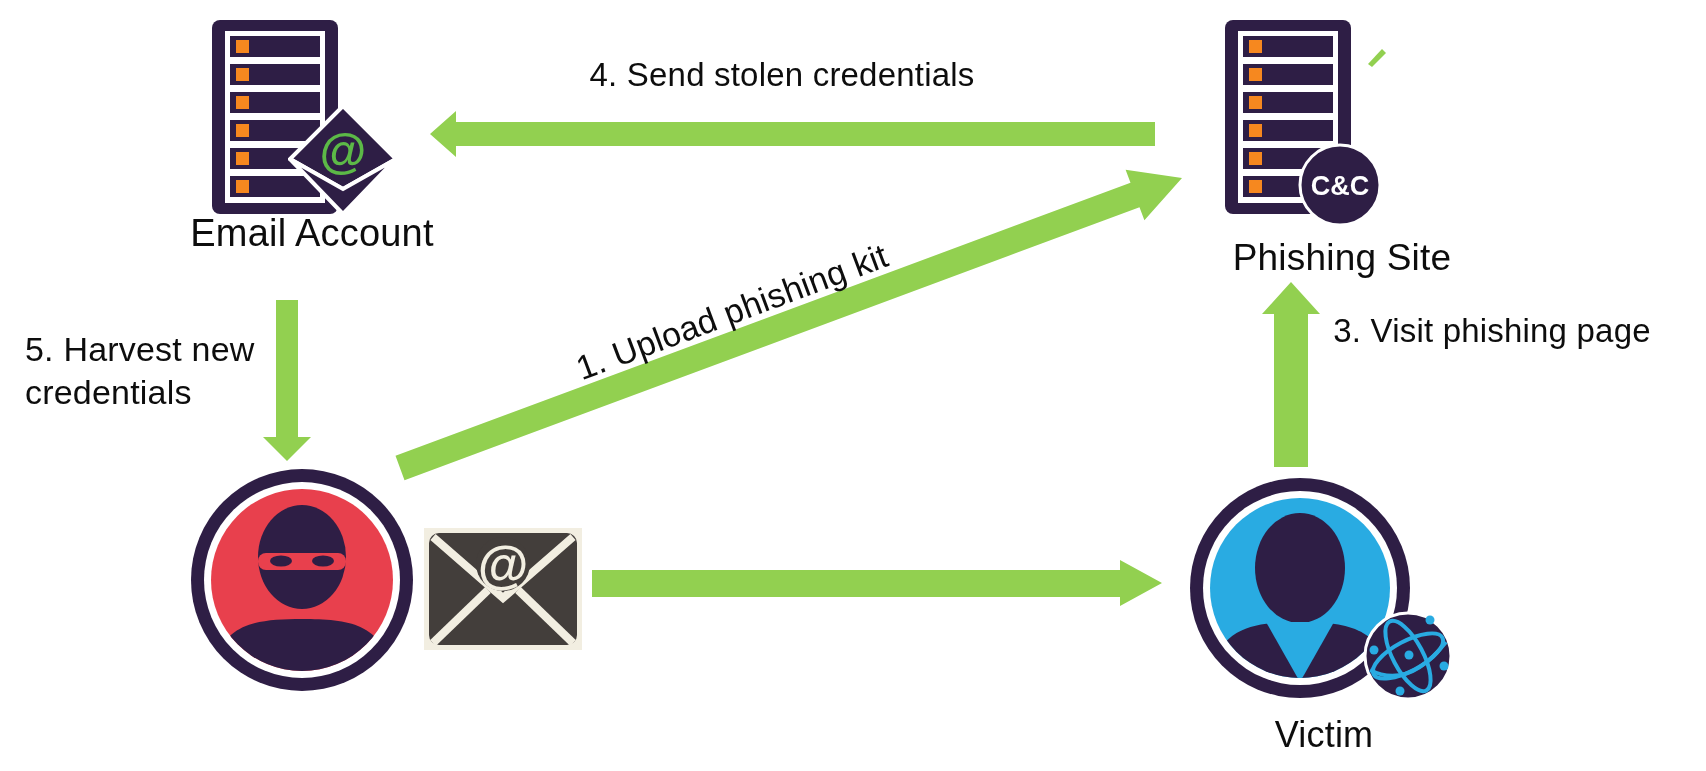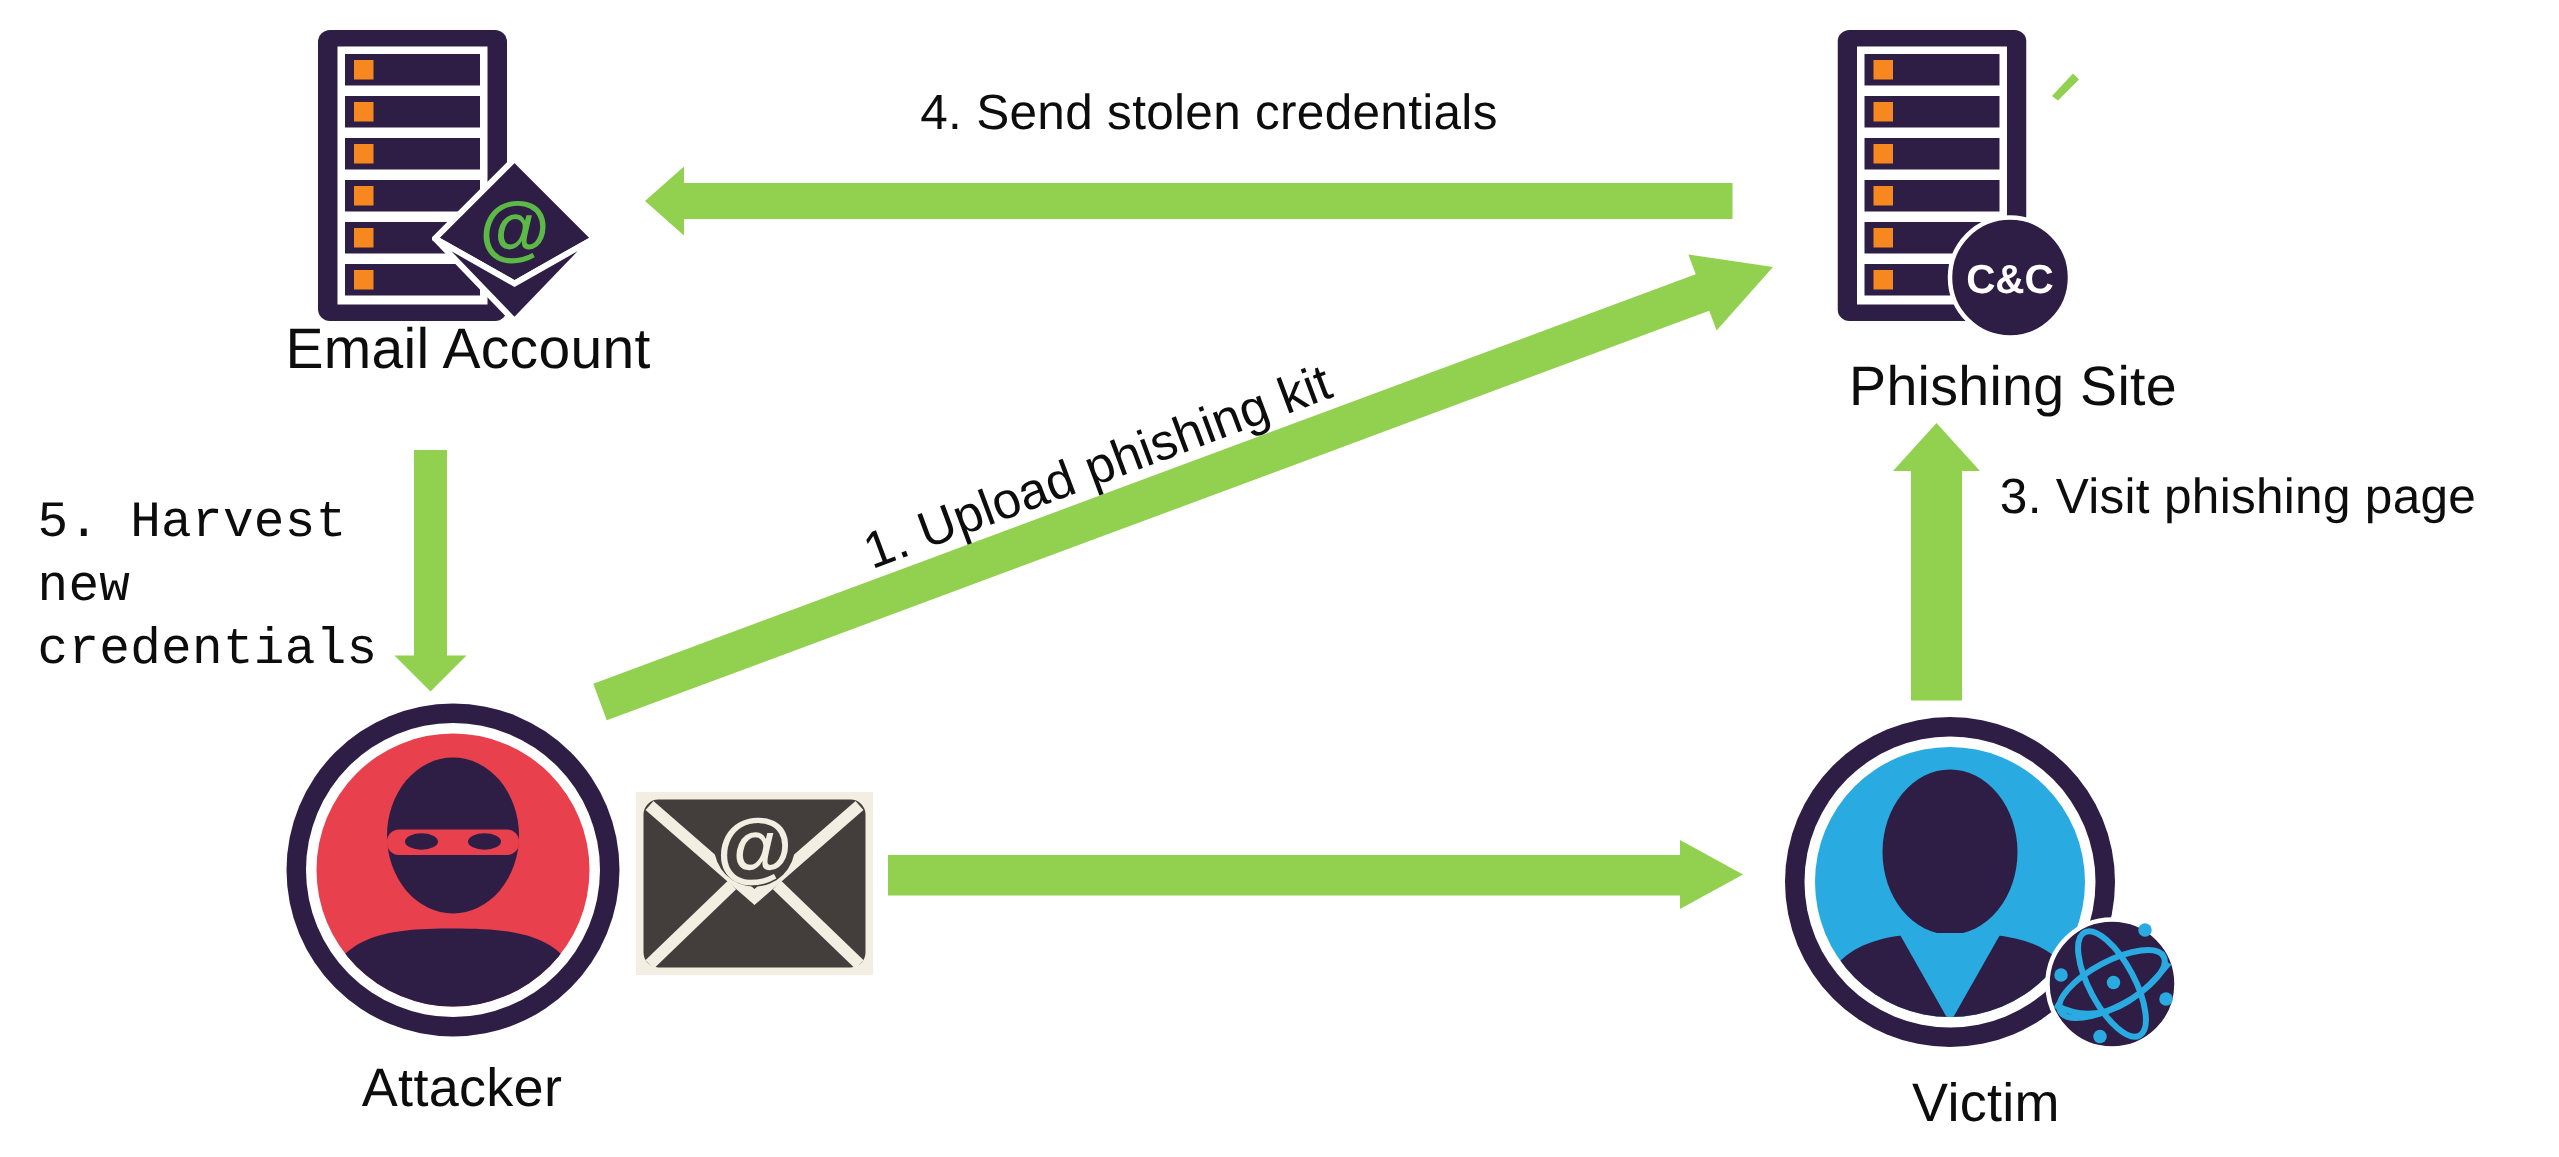--- a/index.html
+++ b/index.html
@@ -23,21 +23,21 @@
   .stroke-blue{stroke:var(--victim-blue,#29abe2);fill:none;}
   .node-label{
     position:absolute;transform:translateX(-50%);white-space:nowrap;
     font-size:37px;letter-spacing:0.2px;
   }
   .caption{
     position:absolute;white-space:nowrap;font-size:34px;letter-spacing:0.2px;
   }
   .caption.centered{transform:translateX(-50%);}
   .caption.rotated{transform:translate(-50%,-50%) rotate(-20.5deg);}
-  .caption.wrap{white-space:normal;width:272px;line-height:1.25;font-family:Liberation Mono, monospace;}
+  .caption.wrap{white-space:normal;width:272px;line-height:1.25;}
   svg text{font-family:"Liberation Sans","DejaVu Sans",sans-serif;}
 </style>
 </head>
 <body>
 
 <div class="canvas">
 
   <svg class="abs" style="left:0;top:0;" width="1706" height="771" viewBox="0 0 1706 771">
     <polygon class="fill-green" points="395.5,455.8 1130.5,182.8 1125.6,169.7 1182,178 1144.4,220.3 1139.5,207.2 404.5,480.2"></polygon>
     <polygon class="fill-green" points="592,570 1120,570 1120,560 1162,583 1120,606 1120,597 592,597"></polygon>
@@ -102,21 +102,20 @@
     <circle class="fill-white" cx="113" cy="113" r="98"></circle>
     <circle class="fill-red" cx="113" cy="113" r="91"></circle>
     <g clip-path="url(#clipA)">
       <path class="fill-purple" d="M23 226 C23 158 60 152 113 152 C166 152 203 158 203 226 Z"></path>
       <ellipse class="fill-purple" cx="113" cy="90" rx="44" ry="52"></ellipse>
       <rect class="fill-red" x="69" y="86" width="88" height="17" rx="8"></rect>
       <ellipse class="fill-purple" cx="92" cy="94" rx="11" ry="5.5"></ellipse>
       <ellipse class="fill-purple" cx="134" cy="94" rx="11" ry="5.5"></ellipse>
     </g>
   </svg>
-  <div class="node-label" style="left:308px;top:704px;font-size:36px;">Attacker</div>
 
   <svg class="abs" style="left:424px;top:528px;" width="158" height="122" viewBox="0 0 158 122">
     <rect class="fill-cream" x="0" y="0" width="158" height="122"></rect>
     <rect class="fill-gray" x="5" y="5" width="148" height="112" rx="10"></rect>
     <path class="stroke-cream" stroke-width="8" d="M9 9 L79 70 L149 9"></path>
     <path class="stroke-cream" stroke-width="8" d="M9 115 L64 62"></path>
     <path class="stroke-cream" stroke-width="8" d="M149 115 L94 62"></path>
     <circle class="fill-gray" cx="79" cy="36" r="27"></circle>
     <text class="fill-cream" x="79" y="54" font-size="52" font-weight="bold" text-anchor="middle">@</text>
   </svg>
@@ -148,16 +147,16 @@
       <circle cx="68" cy="10" r="4.5"></circle>
       <circle cx="82" cy="56" r="4.5"></circle>
       <circle cx="38" cy="81" r="4.5"></circle>
       <circle cx="47" cy="45" r="4.5"></circle>
     </g>
   </svg>
   <div class="node-label" style="left:1324px;top:714px;font-size:36px;">Victim</div>
 
   <div class="caption rotated" style="left:732px;top:312px;font-size:34px;">1. Upload phishing kit</div>
   <div class="caption centered" style="left:1492px;top:312px;font-size:33px;">3. Visit phishing page</div>
-  <div class="caption centered" style="left:782px;top:56px;font-size:33px;margin-left:24px;">4. Send stolen credentials</div>
+  <div class="caption centered" style="left:782px;top:56px;font-size:33px;">4. Send stolen credentials</div>
   <div class="caption wrap" style="left:25px;top:328px;">5. Harvest new credentials</div>
 
 </div>
 
 </body></html>

